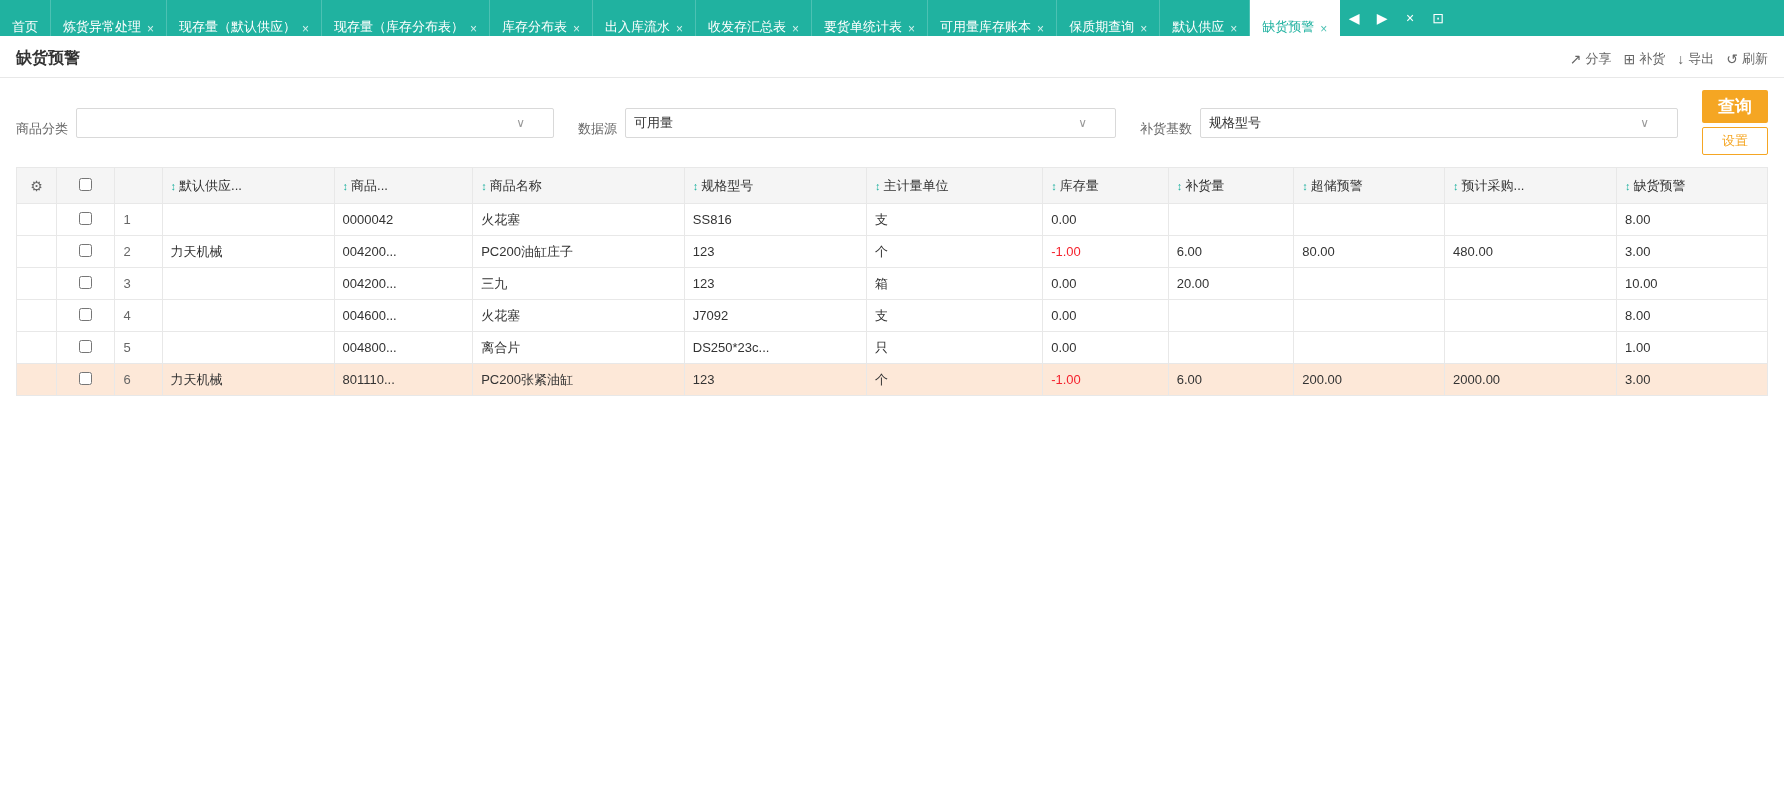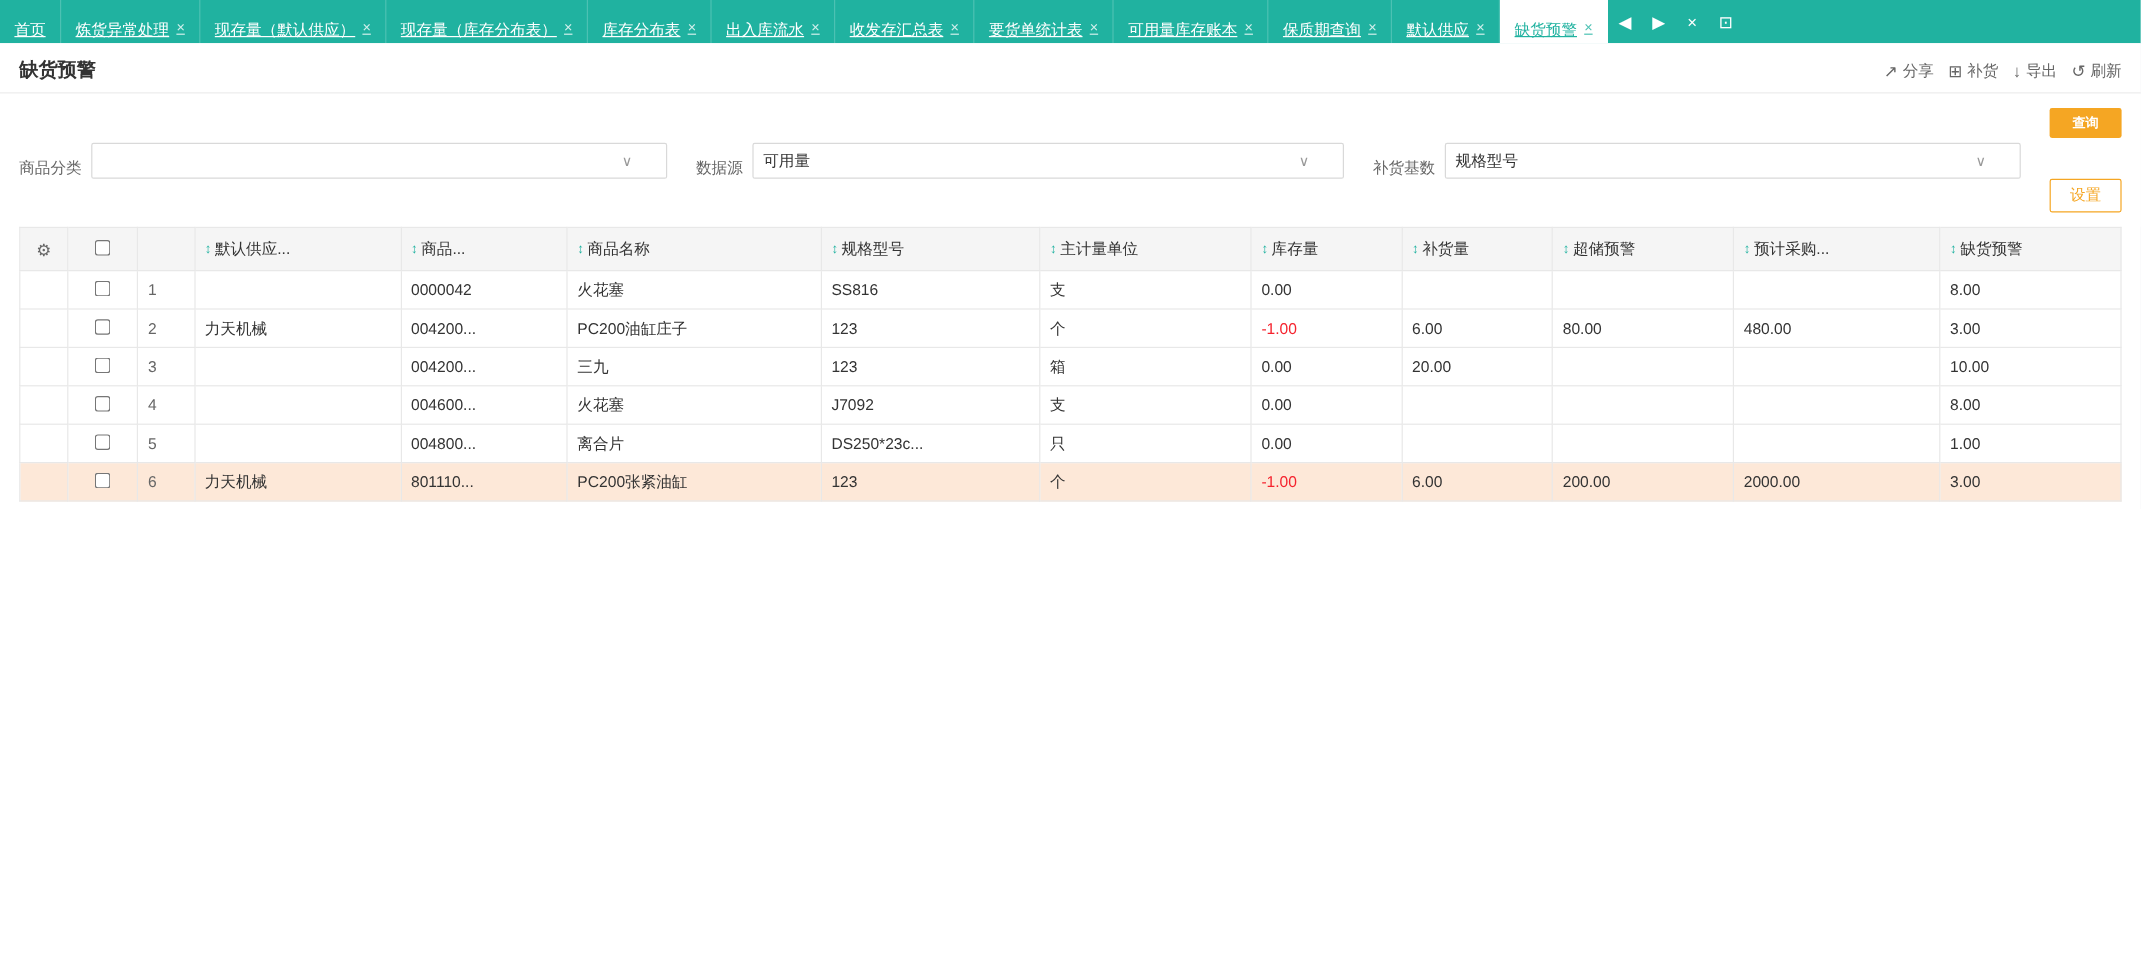--- a/index.html
+++ b/index.html
@@ -8,30 +8,29 @@
     
     .tab-bar {
       display: flex;
       align-items: center;
       background: #20b2a0;
       height: 36px;
       overflow: hidden;
     }
     .tab-item {
       display: flex;
-      align-items: flex-start;
-      padding: 16px 12px;
+      align-items: flex-end;
+      padding: 0 12px;
       height: 100%;
       color: #fff;
       white-space: nowrap;
       cursor: pointer;
       border-right: 1px solid rgba(255,255,255,0.2);
       font-size: 13px;
       flex-shrink: 0;
-      text-decoration: underline;
     }
     .tab-item.active {
       background: #fff;
       color: #20b2a0;
     }
     .tab-item .close-btn {
       margin-left: 6px;
       font-size: 12px;
       opacity: 0.8;
       cursor: pointer;
@@ -129,32 +128,31 @@
       gap: 4px;
       margin-left: auto;
     }
     .btn-query {
       background: #f5a623;
       color: #fff;
       border: none;
       border-radius: 2px;
       padding: 5px 16px;
       cursor: pointer;
-      font-size: 11px;
+      font-size: 17px;
       font-weight: bold;
     }
     .btn-settings {
       background: #fff;
       color: #f5a623;
       border: 1px solid #f5a623;
       border-radius: 2px;
       padding: 4px 16px;
       cursor: pointer;
       font-size: 13px;
-      margin-top: 30px;
     }
 
     
     .table-container {
       padding: 0 16px;
     }
     table {
       width: 100%;
       border-collapse: collapse;
       font-size: 13px;

